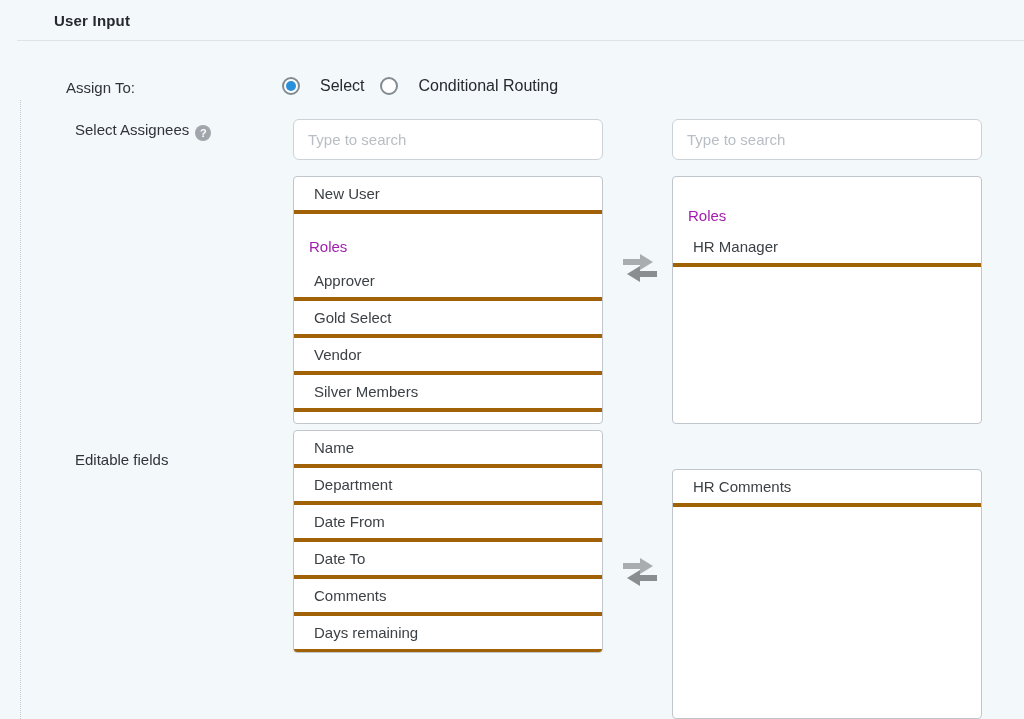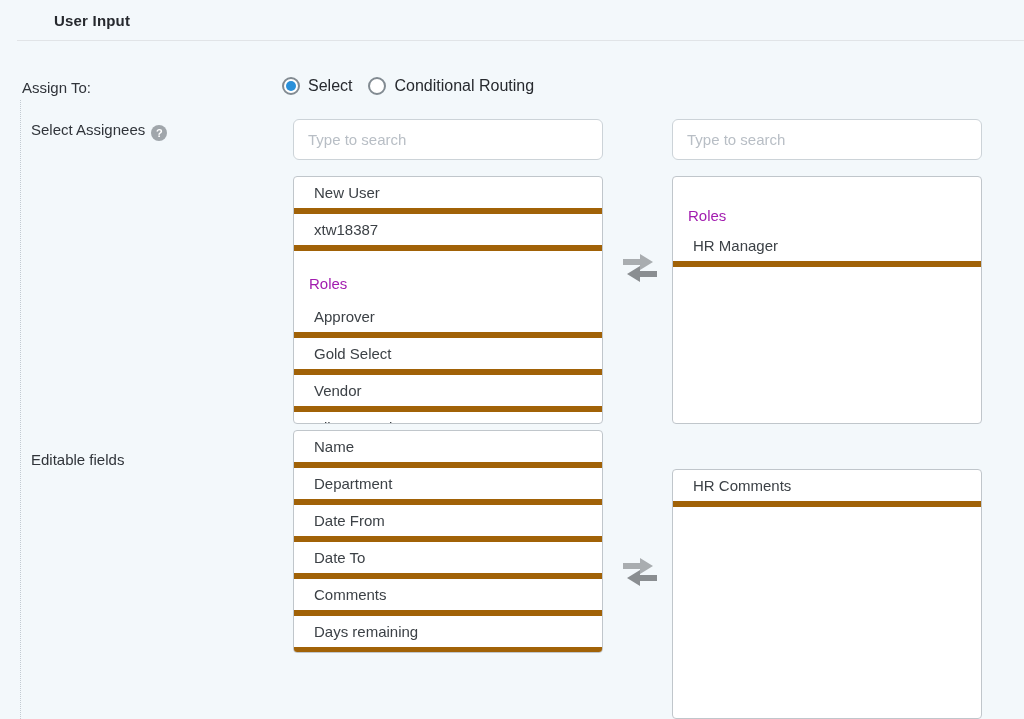--- a/index.html
+++ b/index.html
@@ -18,38 +18,38 @@
   .title-divider {
     position:absolute; left:17px; right:0; top:40px;
     border-top:1px solid #e1e4e7;
   }
   .guide-line {
     position:absolute; left:20px; top:100px; bottom:0;
     border-left:1px dotted #c3cbd2;
   }
 
   .field-label {
-    position:absolute; font-size:15px; color:#30343a;
+    position:absolute; font-size:15px; color:#30343a;margin-left:44px;
   }
   .lbl-assign   { left:22px; top:79px; }
   .lbl-assignee { left:31px; top:121px; }
   .lbl-editable { left:31px; top:451px; }
 
   .help-badge {
     display:inline-block; width:16px; height:16px; margin-left:6px;
     background:#a0a6ab; border-radius:50%;
     color:#ffffff; font-size:11px; font-weight:700;
     text-align:center; line-height:16px; vertical-align:-2px; cursor:pointer;
   }
 
   .radio-row {
     position:absolute; left:282px; top:77px;
     display:flex; align-items:center; gap:16px;
   }
-  .radio-option { display:flex; align-items:center; gap:8px; cursor:pointer;
+  .radio-option { display:flex; align-items:center; gap:20px; cursor:pointer;
     font-size:16px; color:#26292e; }
   .radio-circle {
     width:18px; height:18px; border-radius:50%;
     border:2px solid #828b92; background:#ffffff;
     display:flex; align-items:center; justify-content:center;
   }
   .radio-circle .dot { display:none; width:10px; height:10px; border-radius:50%; background:#2a90d9; }
   .radio-circle.checked .dot { display:block; }
 
   .search-input {
@@ -67,21 +67,21 @@
     border:1px solid #c0c6cb; border-radius:4px; overflow:hidden;
   }
   .lb-av-assignees { left:293px; top:176px; height:248px; }
   .lb-se-assignees { left:672px; top:176px; height:248px; padding-top:28px; }
   .lb-av-fields    { left:293px; top:430px; height:223px; }
   .lb-se-fields    { left:672px; top:449px; height:250px;margin-top:20px; }
 
   .list-item {
     height:37px; display:flex; align-items:center;
     padding:0 10px 0 20px; font-size:15px; color:#3c4146;
-    border-bottom:6px solid #a16207; cursor:pointer; white-space:nowrap;
+    border-bottom:4px solid #a16207; cursor:pointer; white-space:nowrap;
   }
   .group-header {
     padding:22px 10px 7px 15px; line-height:21px;
     font-size:15px; color:#a21caf;
   }
   .lb-se-assignees .group-header { padding:0 10px 4px 15px; }
 
   .transfer-arrows {
     position:absolute; width:38px; height:32px; cursor:pointer;
   }
@@ -114,21 +114,20 @@
 
   <div class="field-label lbl-assignee">
     <span>Select Assignees</span><span class="help-badge">?</span>
   </div>
 
   <input class="search-input search-left" type="text" placeholder="Type to search" style="">
   <input class="search-input search-right" type="text" placeholder="Type to search" style="">
 
   <div class="listbox lb-av-assignees">
     <div class="list-item">New User</div>
-    <div class="list-item">xtw18387</div>
     <div class="group-header">Roles</div>
     <div class="list-item">Approver</div>
     <div class="list-item">Gold Select</div>
     <div class="list-item">Vendor</div>
     <div class="list-item">Silver Members</div>
   </div>
 
   <div class="transfer-arrows ta-1">
     <svg width="38" height="32" viewBox="0 0 38 32" aria-hidden="true">
       <path d="M2 7 h17 v-5 l13 8 -13 8 v-5 h-17 z" fill="#a9adb0"></path>

